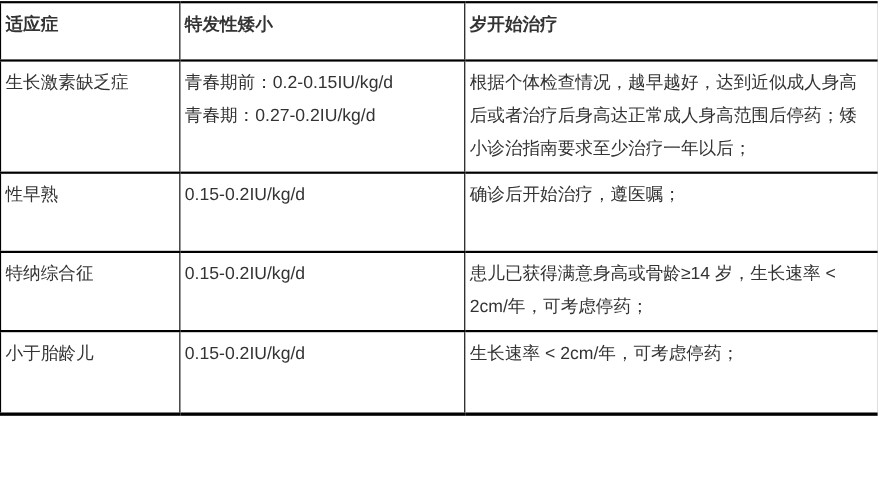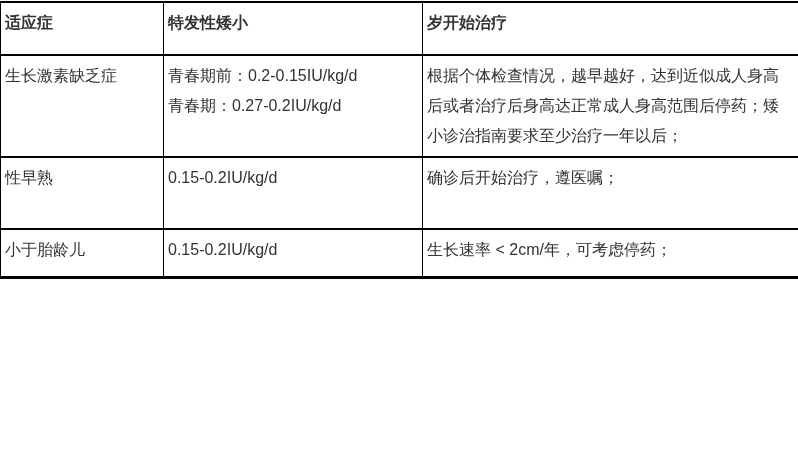--- a/index.html
+++ b/index.html
@@ -86,20 +86,27 @@
           <td>根据个体检查情况，越早越好，达到近似成人身高后或者治疗后身高达正常成人身高范围后停药；矮小诊治指南要求至少治疗一年以后；</td>
         </tr>
         <tr>
           <td>性早熟</td>
           <td>
             <div class="dose-line">0.15-0.2IU/kg/d</div>
           </td>
           <td>确诊后开始治疗，遵医嘱；</td>
         </tr>
         <tr>
+          <td>特纳综合征</td>
+          <td>
+            <div class="dose-line">0.15-0.2IU/kg/d</div>
+          </td>
+          <td>患儿已获得满意身高或骨龄≥14 岁，生长速率 &lt; 2cm/年，可考虑停药；</td>
+        </tr>
+        <tr>
           <td>小于胎龄儿</td>
           <td>
             <div class="dose-line">0.15-0.2IU/kg/d</div>
           </td>
           <td>生长速率 &lt; 2cm/年，可考虑停药；</td>
         </tr>
       </tbody>
   </table>
 </div>
 

